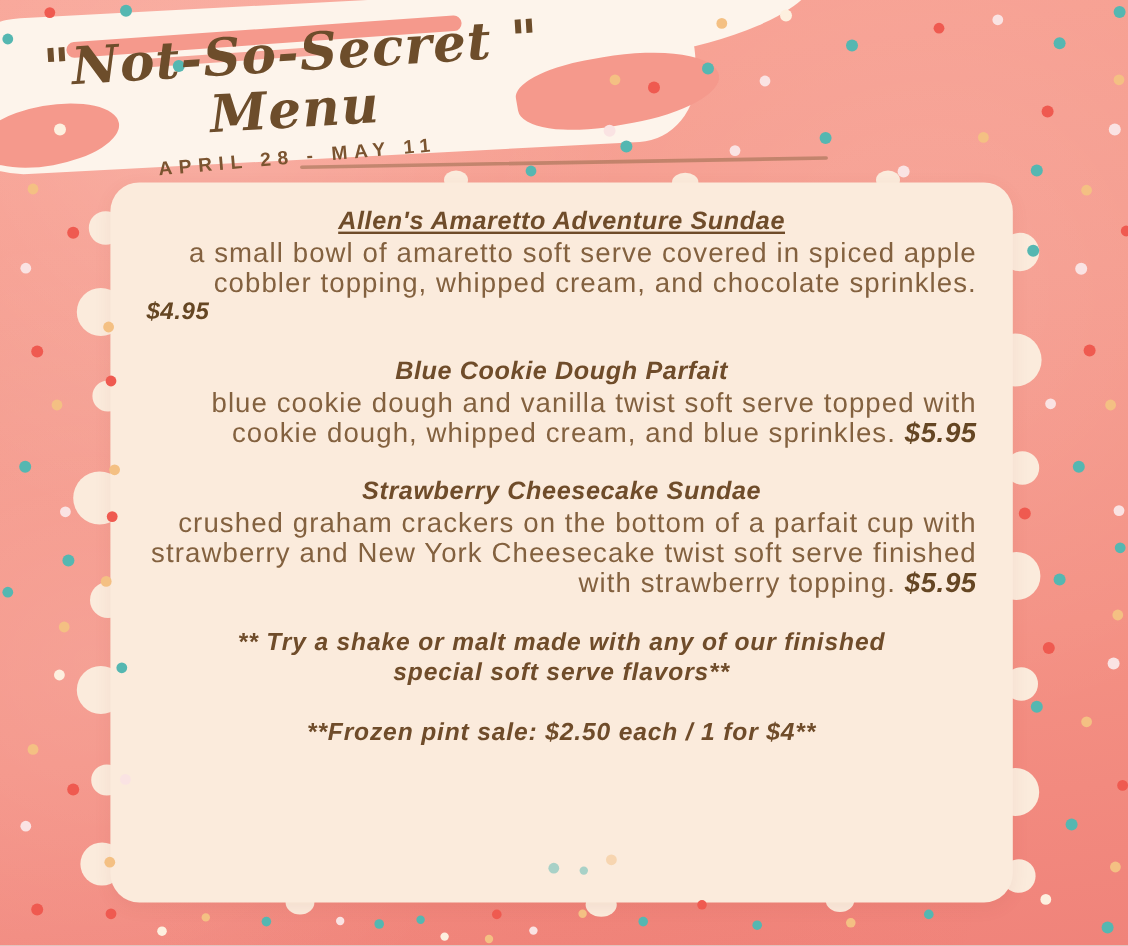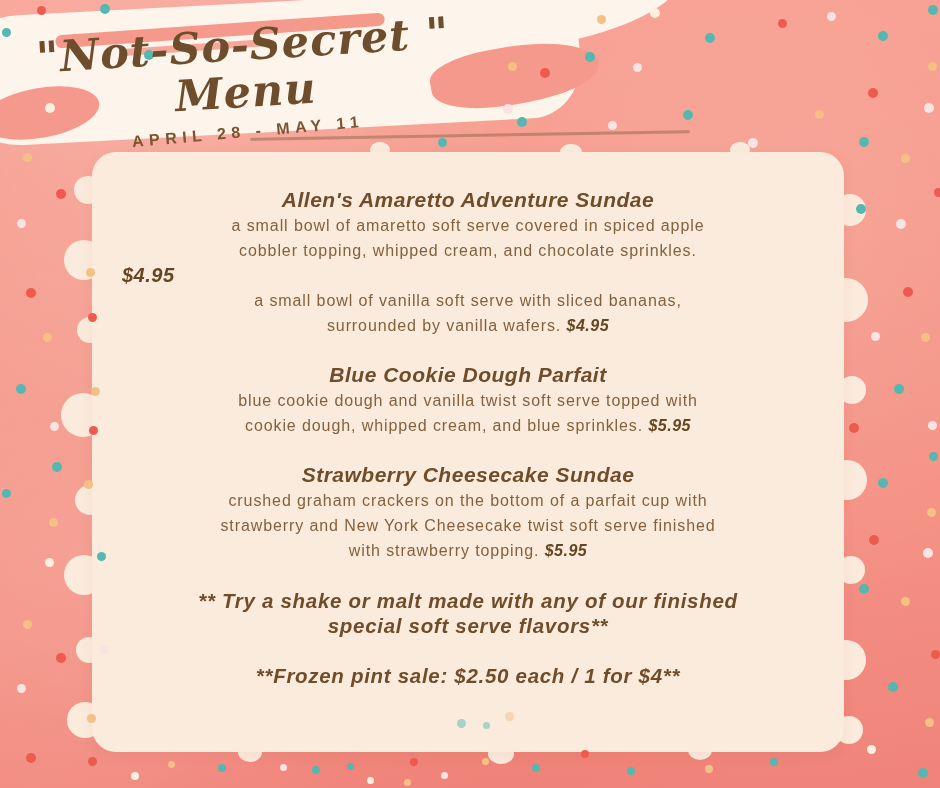--- a/index.html
+++ b/index.html
@@ -75,23 +75,23 @@
   .date-range{
     margin-top:6px;transform:rotate(-1.5deg);
     font-size:16px;font-weight:700;letter-spacing:5.5px;color:#7b5430;
   }
 
   
   .item h2{
     margin:24px 0 0;font-size:21px;line-height:26px;font-weight:700;font-style:italic;
     color:#6f4c2a;text-align:center;letter-spacing:.5px;
   }
-  .item:first-of-type h2{margin-top:17px;}
-  .desc{margin:0;font-size:16px;line-height:25px;letter-spacing:.9px;
-    color:#83613f;white-space:pre-line;text-align:center;}
+  .item:first-of-type h2{margin-top:2px;text-decoration:underline;}
+  .desc{margin:0;font-size:23px;line-height:25px;letter-spacing:.9px;
+    color:#83613f;white-space:pre-line;text-align:right;}
   .price{font-weight:700;font-style:italic;color:#654623;letter-spacing:.5px;}
   .price-line{margin:0;font-size:20px;line-height:25px;font-weight:700;font-style:italic;
     color:#654623;letter-spacing:.5px;}
   .note{margin:25px 0 0;font-size:20.5px;line-height:25px;font-weight:700;font-style:italic;
     color:#6f4c2a;text-align:center;white-space:pre-line;letter-spacing:.7px;}
 
   
   .confetti{position:absolute;inset:0;z-index:6;pointer-events:none;}
   .dot{position:absolute;border-radius:50%;}
 </style>
@@ -126,22 +126,20 @@
   <div class="panel">
 
     <div class="item">
       <h2>Allen's Amaretto Adventure Sundae</h2>
       <p class="desc">a small bowl of amaretto soft serve covered in spiced apple
 cobbler topping, whipped cream, and chocolate sprinkles.</p>
       <p class="price-line">$4.95</p>
     </div>
 
     <div class="item">
-      <p class="desc"><span>a small bowl of vanilla soft serve with sliced bananas,
-surrounded by vanilla wafers.</span> <span class="price">$4.95</span></p>
     </div>
 
     <div class="item">
       <h2>Blue Cookie Dough Parfait</h2>
       <p class="desc"><span>blue cookie dough and vanilla twist soft serve topped with
 cookie dough, whipped cream, and blue sprinkles.</span> <span class="price">$5.95</span></p>
     </div>
 
     <div class="item">
       <h2>Strawberry Cheesecake Sundae</h2>

